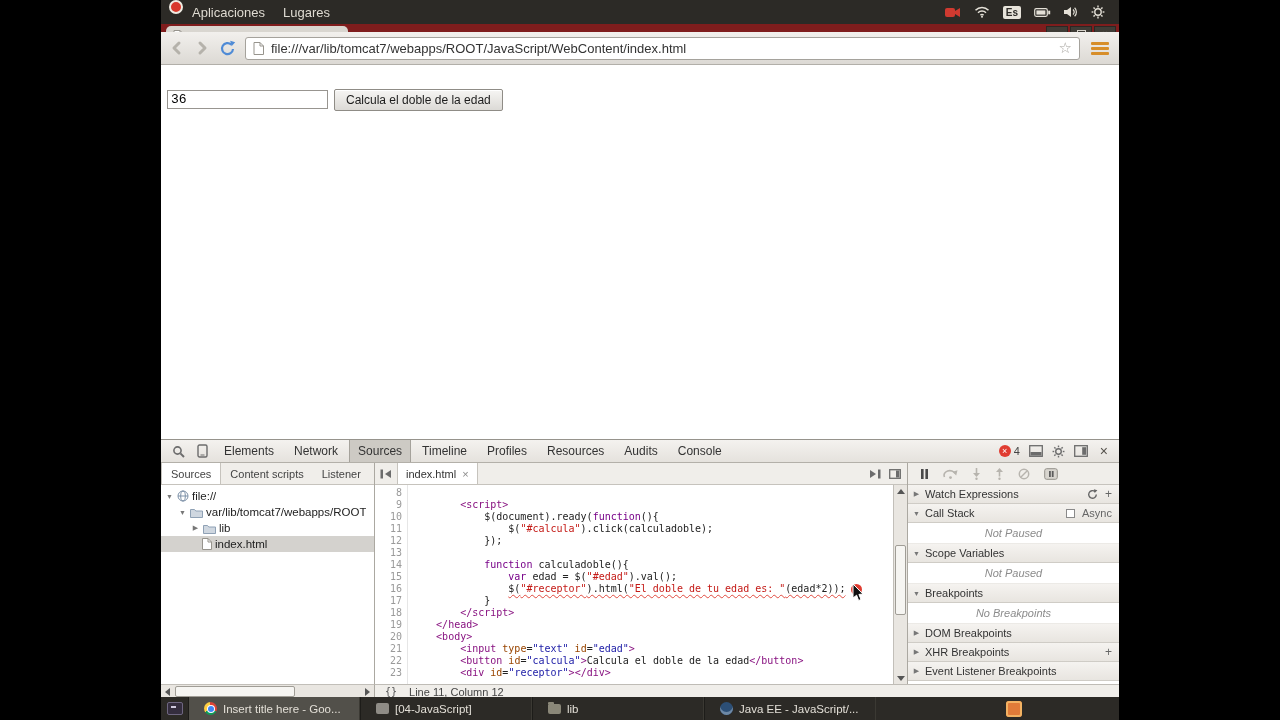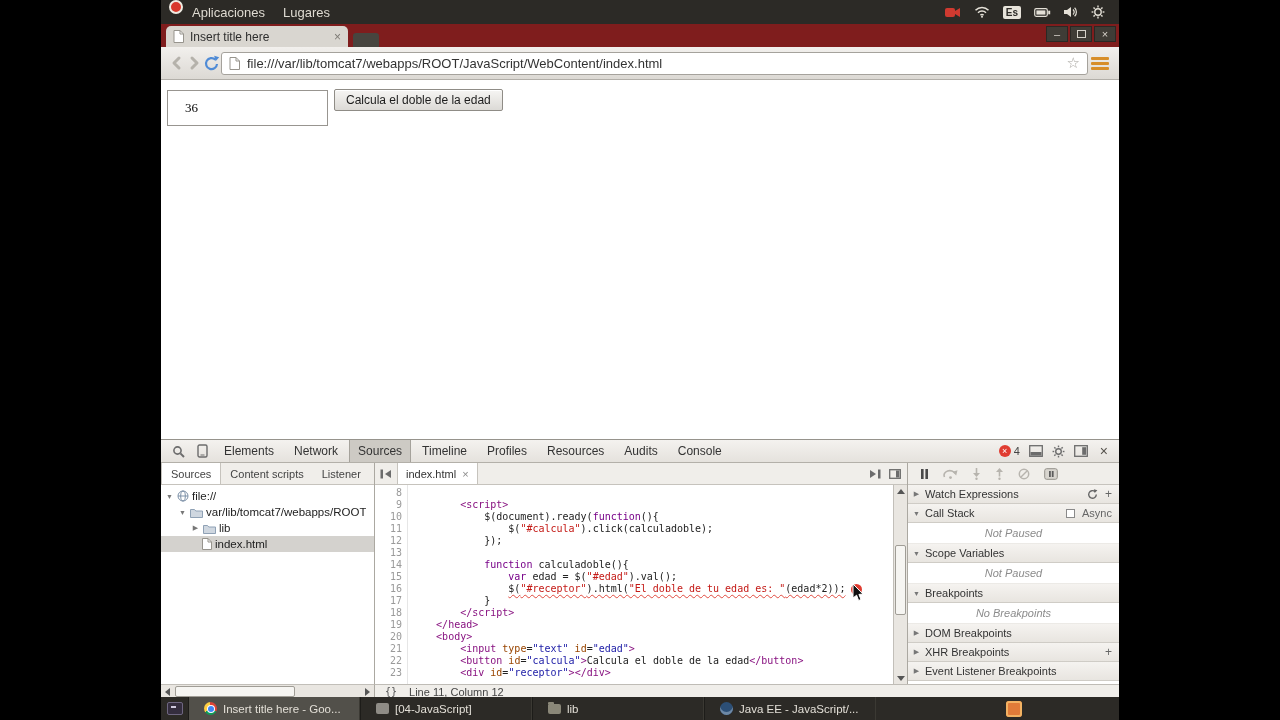--- a/index.html
+++ b/index.html
@@ -16,31 +16,31 @@
   
   .tabstrip{position:absolute;top:24px;left:0;right:0;height:23px;background:#7f1d1d;display:flex;align-items:flex-end}
   .tab{height:21px;width:182px;background:#d9d6d0;border-radius:5px 5px 0 0;display:flex;align-items:center;gap:6px;padding:0 7px;font-size:12px;color:#2e2e2e;margin-left:5px}
   .tab-title{overflow:hidden;white-space:nowrap}
   .tab-close{margin-left:auto;color:#7d7a74;font-size:12px}
   .tab-stub{height:14px;width:26px;background:#47453f;border-radius:3px 3px 0 0;margin-left:5px;margin-bottom:0}
   .winctl{margin-left:auto;display:flex;gap:2px;margin-right:3px;align-self:flex-start;margin-top:2px}
   .wbtn{width:22px;height:16px;background:#3f3c36;border:1px solid #2a2824;color:#d6d2ca;font-size:11px;line-height:13px;display:flex;align-items:center;justify-content:center}
   .max-glyph{width:9px;height:8px;border:1px solid #d6d2ca}
 
-  .toolbar{position:absolute;top:47px;left:0;right:0;height:33px;background:linear-gradient(#f2f0ed,#dcd9d4);border-bottom:1px solid #b2afa9;display:flex;align-items:center;padding:0 8px;gap:1px}
+  .toolbar{position:absolute;top:32px;left:0;right:0;height:33px;background:linear-gradient(#f2f0ed,#dcd9d4);border-bottom:1px solid #b2afa9;display:flex;align-items:center;padding:0 8px;gap:9px}
   .navbtn{display:flex;align-items:center}
   .urlbar{flex:1;height:23px;background:#fff;border:1px solid #a5a29c;border-radius:3px;display:flex;align-items:center;padding:0 7px;gap:7px;font-size:13px;color:#333}
   .url-text{flex:1;overflow:hidden;white-space:nowrap}
   .star{color:#a8a5a0;font-size:15px}
   .menu-btn{width:22px;display:flex;flex-direction:column;gap:2px;padding:0 2px}
   .menu-btn i{display:block;height:3px;background:#d78e2a;border-radius:1px}
 
   
   .page{position:absolute;top:80px;left:0;right:0;height:359px;background:#fff}
-  .page input{position:absolute;left:6px;top:10px;width:161px;height:36px;border:1px solid #989590;font-size:13px;padding:0 17px;font-family:Liberation Serif, serif}
+  .page input{position:absolute;left:6px;top:10px;width:161px;height:19px;border:1px solid #989590;font-size:13px;padding:0 3px;font-family:Liberation Mono, monospace}
   .page button{position:absolute;left:173px;top:9px;height:22px;padding:0 11px;font-size:12px;color:#1c1c1c;background:linear-gradient(#f6f5f3,#dcdad6);border:1px solid #8f8c86;border-radius:2px;box-shadow:inset 0 1px 0 #fff;font-family:"Liberation Sans",sans-serif}
 
   
   .devtools{position:absolute;top:439px;left:0;right:0;height:258px;background:#fff;border-top:1px solid #96938c;font-size:12px;color:#333}
   .dt-toolbar{height:23px;background:linear-gradient(#f4f2ef,#e5e2dd);border-bottom:1px solid #b3b0a9;display:flex;align-items:center;padding:0 6px;gap:2px}
   .dtt-icon{display:flex;align-items:center;padding:0 5px}
   .dt-tab{padding:4px 9px;height:100%;display:flex;align-items:center}
   .dt-tab.active{background:#cdcac4;box-shadow:inset 1px 0 0 #a5a29b,inset -1px 0 0 #a5a29b}
   .dt-right{margin-left:auto;display:flex;align-items:center;gap:9px;padding-right:2px}
   .err-badge{display:flex;align-items:center;gap:3px;color:#444;font-size:11px}

